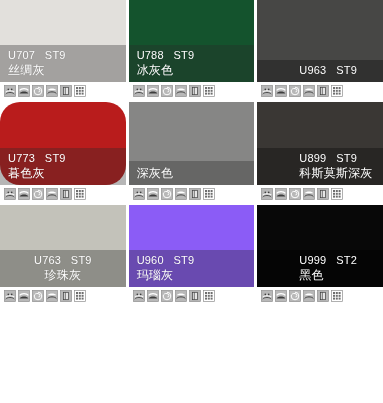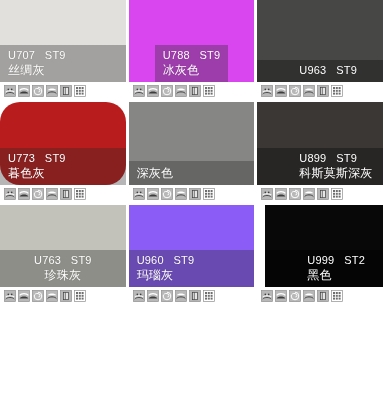--- a/index.html
+++ b/index.html
@@ -126,21 +126,21 @@
           <rect x="2" y="4.8" width="2" height="2" fill="#6e6e6e"></rect>
           <rect x="4.8" y="4.8" width="2" height="2" fill="#6e6e6e"></rect>
           <rect x="7.6" y="4.8" width="2" height="2" fill="#6e6e6e"></rect>
           <rect x="2" y="7.6" width="2" height="2" fill="#6e6e6e"></rect>
           <rect x="4.8" y="7.6" width="2" height="2" fill="#6e6e6e"></rect>
           <rect x="7.6" y="7.6" width="2" height="2" fill="#6e6e6e"></rect>
         </svg>
       </div>
     </div>
     <div class="swatch-cell">
-      <div class="swatch-color" style="background: #d946ef; align-items: center;">
+      <div class="swatch-color" style="background: #14532d;">
         <div class="swatch-label band-light">
           <span class="swatch-code">U788   ST9</span>
           <span class="swatch-name">冰灰色</span>
         </div>
       </div>
       <div class="icon-strip">
         <svg viewBox="0 0 12 12" class="prop-icon">
           <rect x="0.5" y="0.5" width="11" height="11" fill="#b8b8b8" stroke="#8f8f8f" stroke-width="0.7"></rect>
           <path d="M1.8 7.2c1.4-2 6.9-2 8.4 0" fill="none" stroke="#ffffff" stroke-width="1.1"></path>
           <path d="M1.8 9c1.4-2 6.9-2 8.4 0" fill="none" stroke="#3d3d3d" stroke-width="0.9"></path>
@@ -460,21 +460,21 @@
           <rect x="2" y="4.8" width="2" height="2" fill="#6e6e6e"></rect>
           <rect x="4.8" y="4.8" width="2" height="2" fill="#6e6e6e"></rect>
           <rect x="7.6" y="4.8" width="2" height="2" fill="#6e6e6e"></rect>
           <rect x="2" y="7.6" width="2" height="2" fill="#6e6e6e"></rect>
           <rect x="4.8" y="7.6" width="2" height="2" fill="#6e6e6e"></rect>
           <rect x="7.6" y="7.6" width="2" height="2" fill="#6e6e6e"></rect>
         </svg>
       </div>
     </div>
     <div class="swatch-cell">
-      <div class="swatch-color" style="background: rgb(8, 8, 8); margin-left: 8px;">
+      <div class="swatch-color" style="background: rgb(8, 8, 8);">
         <div class="swatch-label band-dark">
           <span class="swatch-code">U999   ST2</span>
           <span class="swatch-name">黑色</span>
         </div>
       </div>
       <div class="icon-strip">
         <svg viewBox="0 0 12 12" class="prop-icon">
           <rect x="0.5" y="0.5" width="11" height="11" fill="#b8b8b8" stroke="#8f8f8f" stroke-width="0.7"></rect>
           <path d="M1.8 7.2c1.4-2 6.9-2 8.4 0" fill="none" stroke="#ffffff" stroke-width="1.1"></path>
           <path d="M1.8 9c1.4-2 6.9-2 8.4 0" fill="none" stroke="#3d3d3d" stroke-width="0.9"></path>

